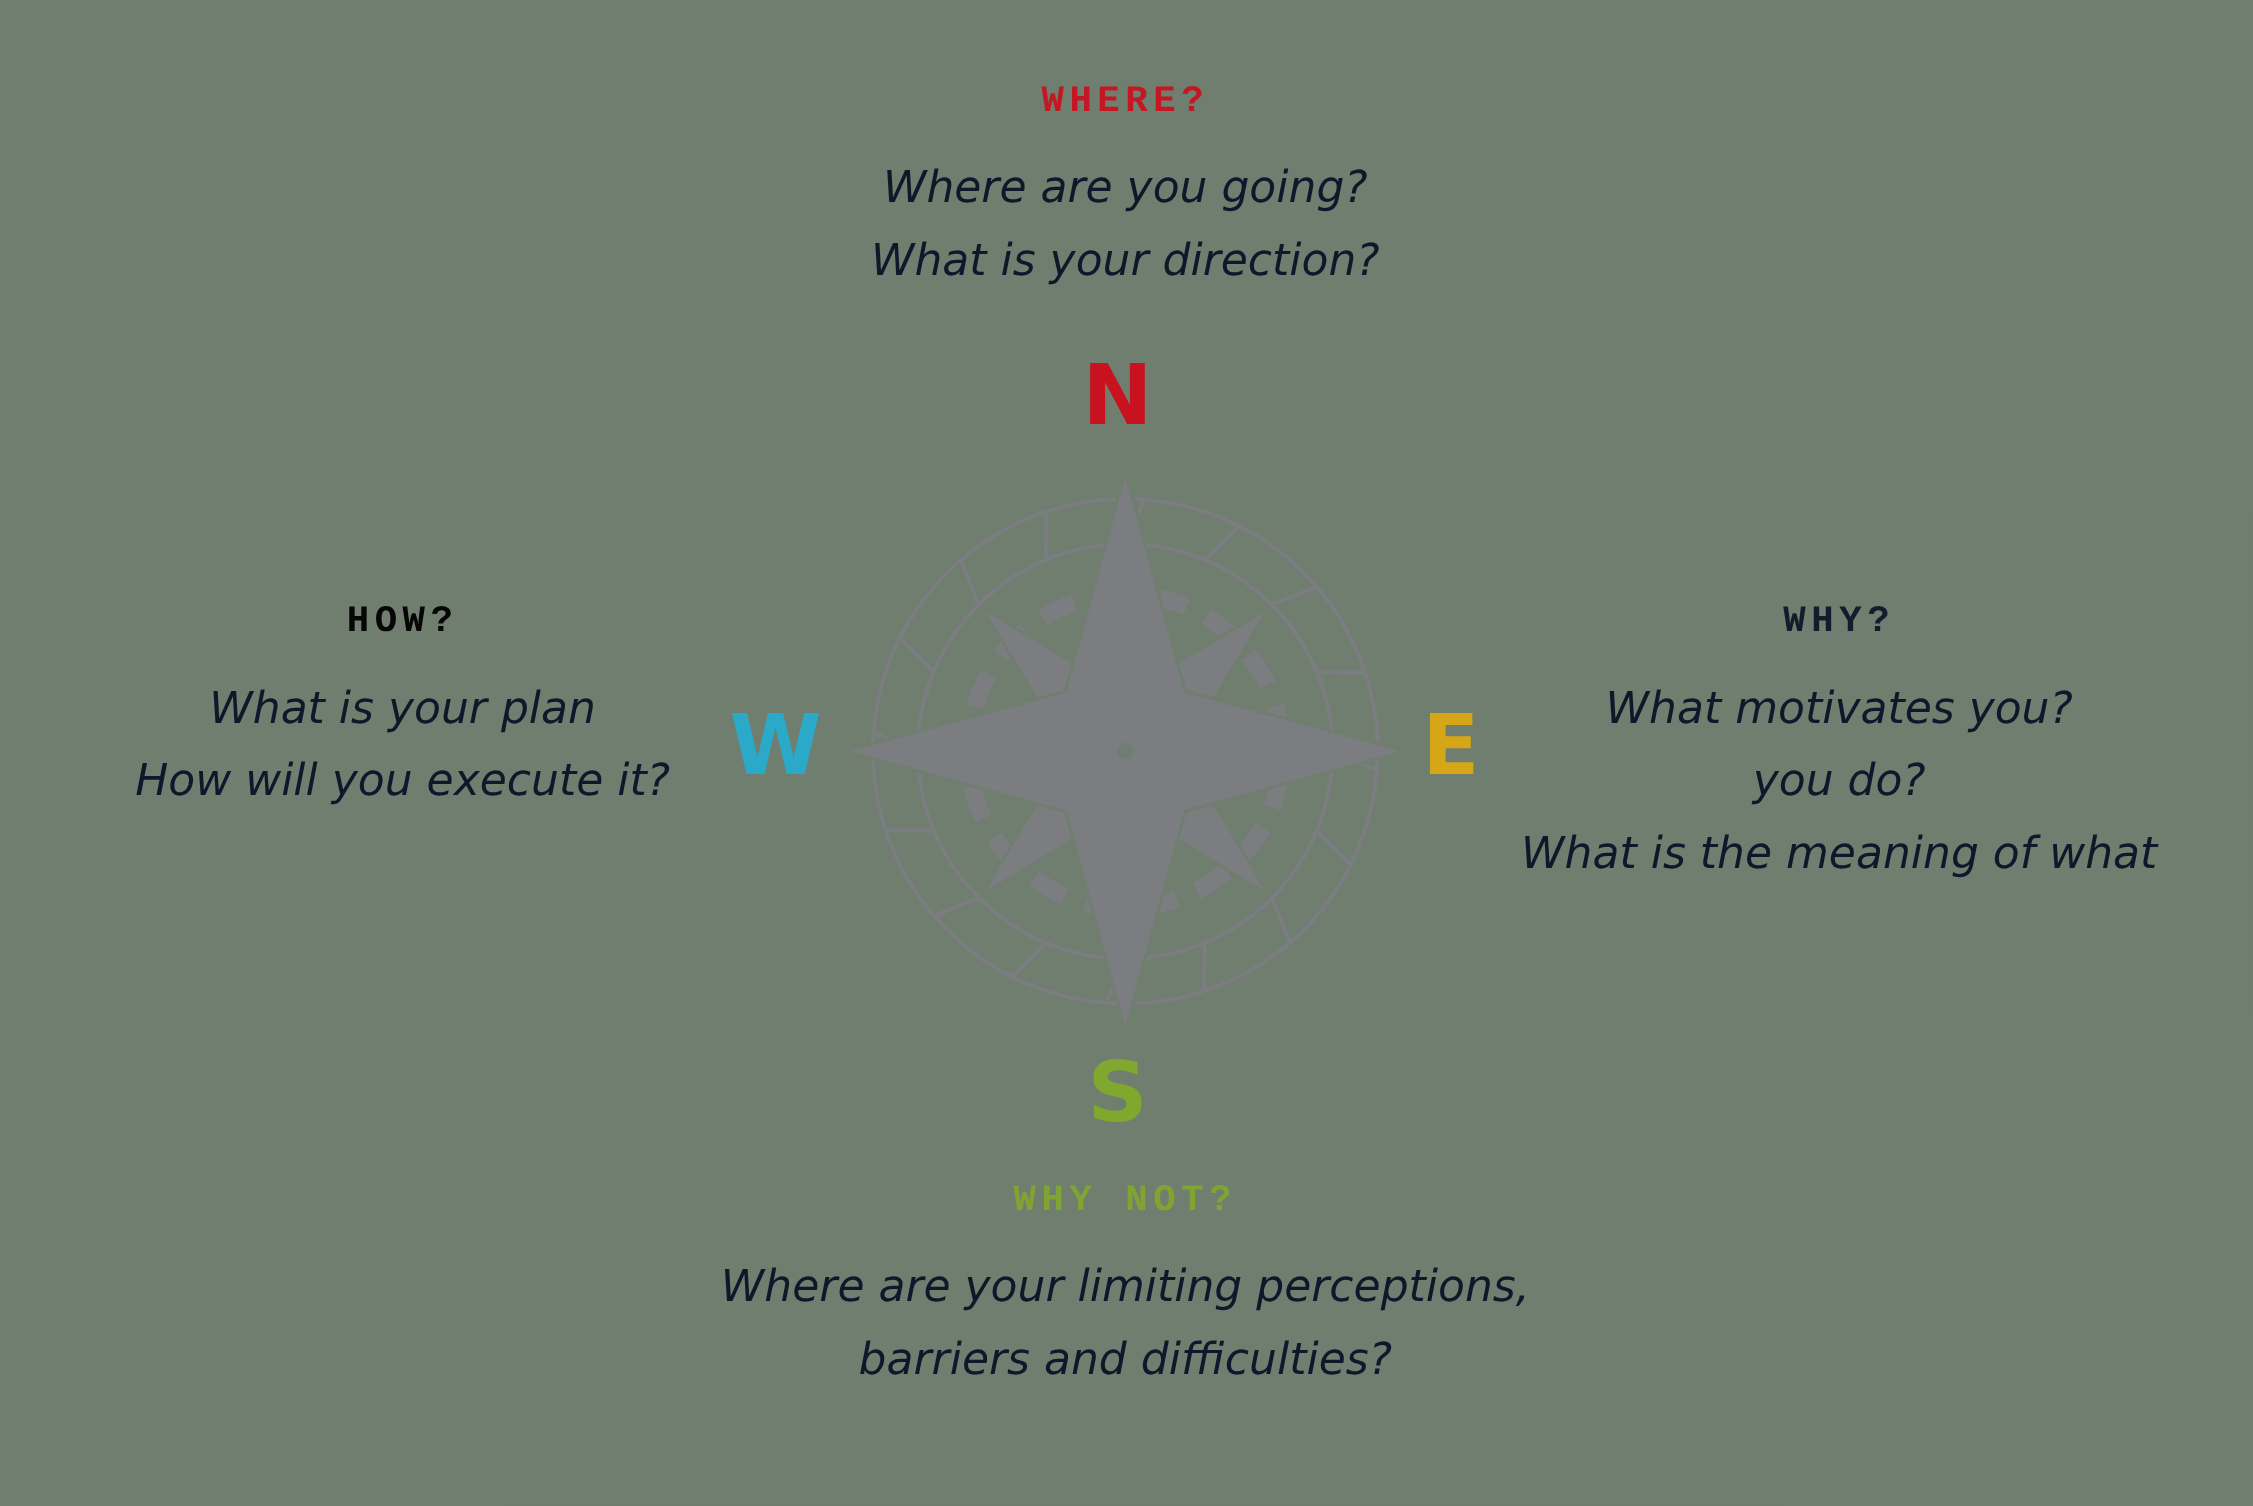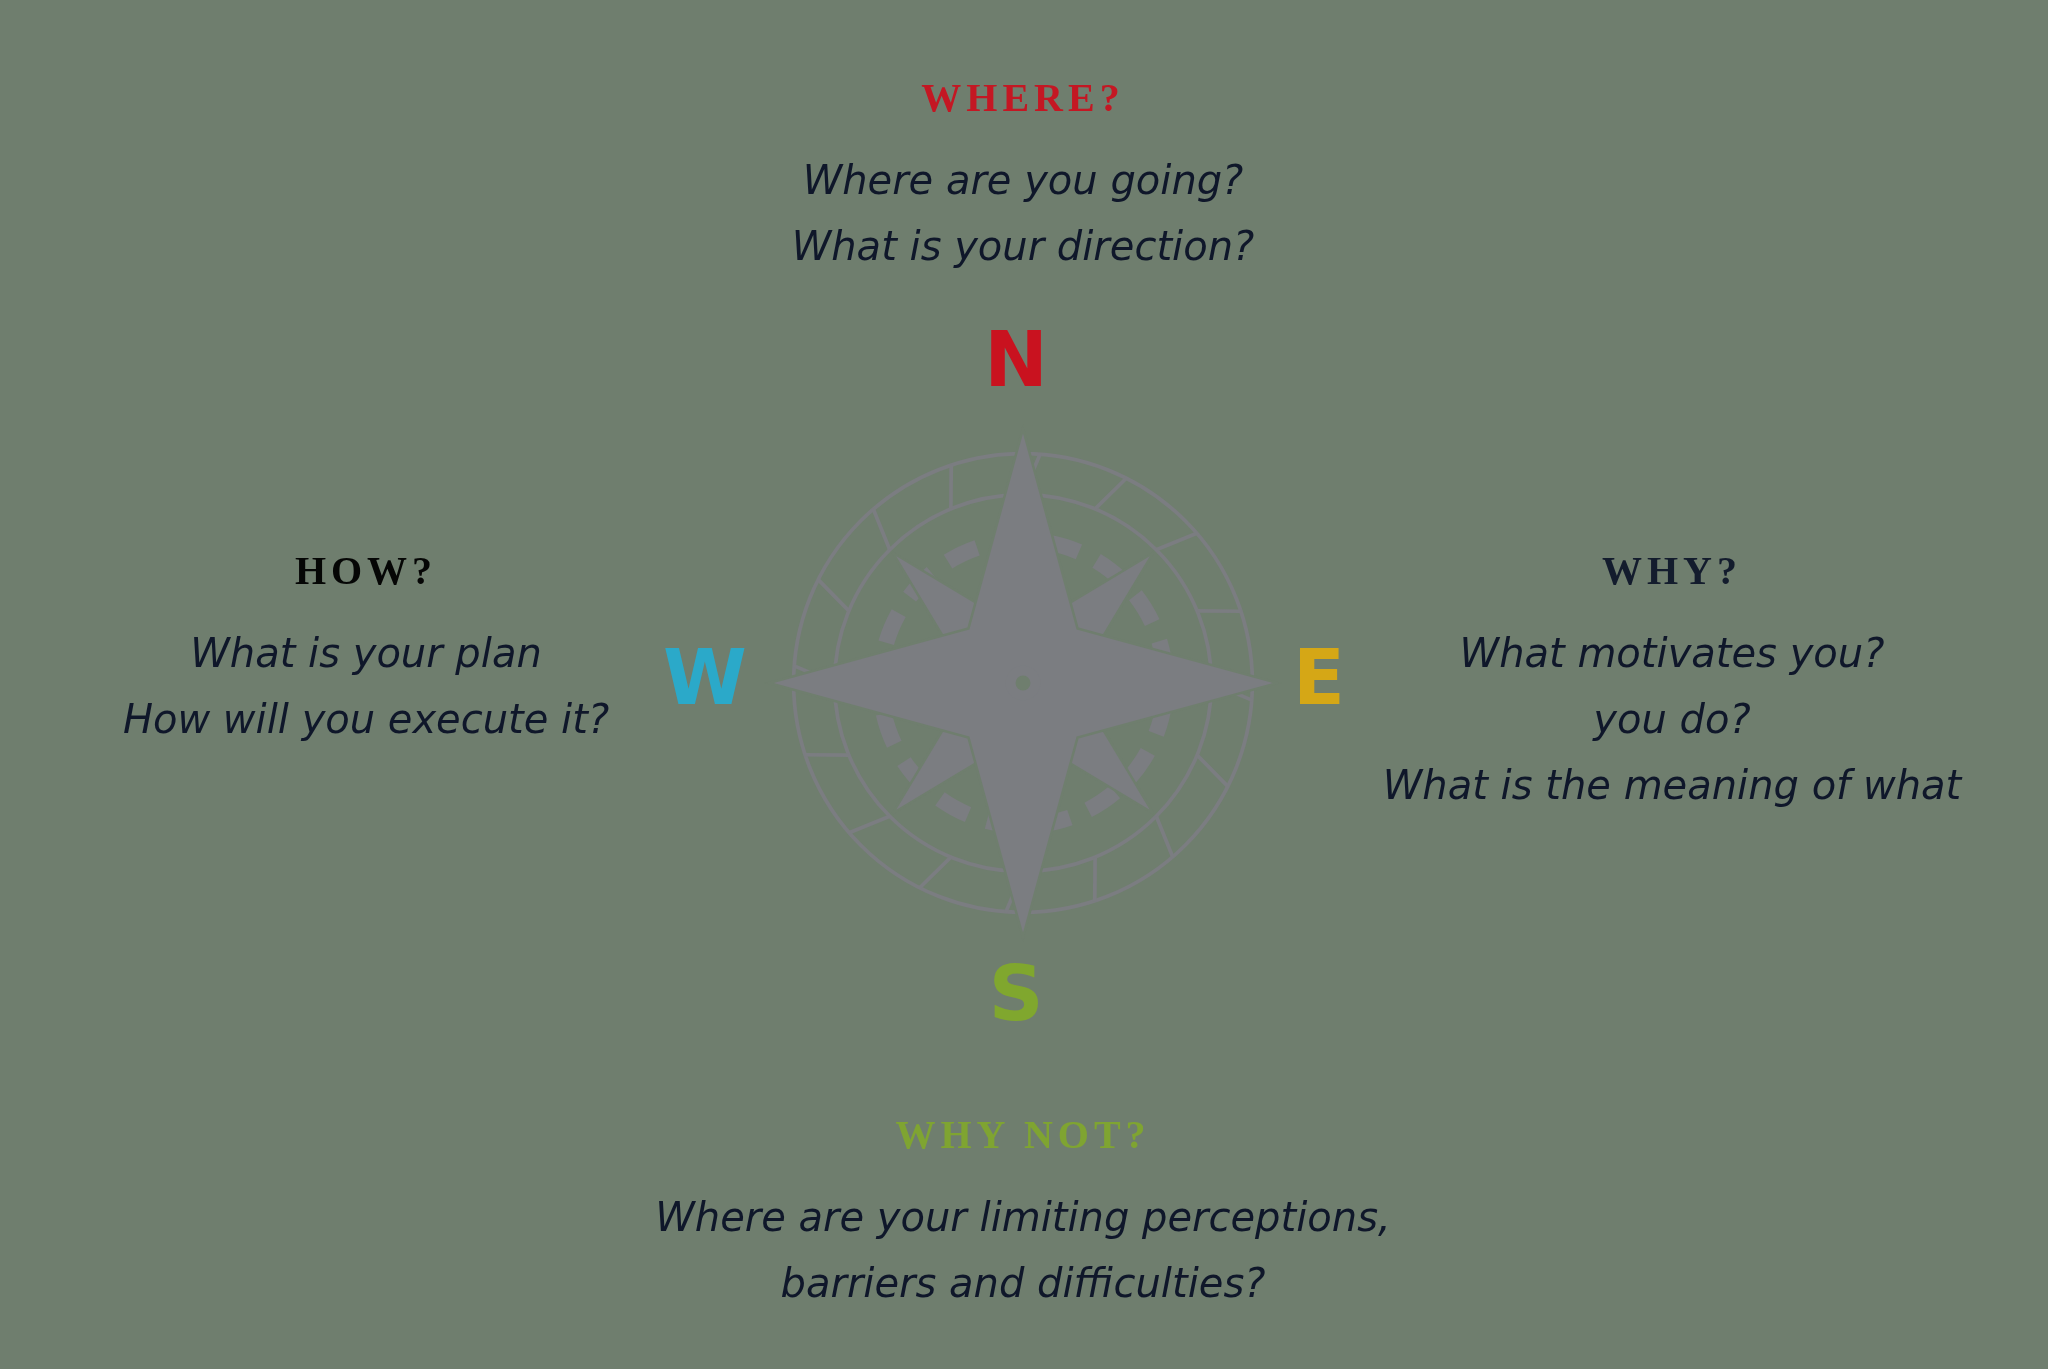--- a/index.html
+++ b/index.html
@@ -5,41 +5,41 @@
   html,body{margin:0;padding:0;background:#6f7e6e;}
   .canvas{
     position:relative;
     width:2048px;height:1369px;
     background:#6f7e6e;
     font-family:"DejaVu Sans",sans-serif;
     overflow:hidden;
   }
   .q{position:absolute;text-align:center;}
   .q-heading{
-    font-family:Liberation Serif, serif;
+    font-family:Liberation Mono, monospace;
     font-weight:700;
-    font-size:40px;
+    font-size:34px;
     letter-spacing:5px;
     margin-bottom:26px;
     opacity:.95;
   }
   .q-line{
     font-size:40px;
     line-height:66px;
     color:#0f172a;
     font-style:italic;
   }
   .q-north{left:573px;top:74px;width:900px;}
   .q-west{left:86px;top:547px;width:560px;}
   .q-east{left:1372px;top:547px;width:600px;}
   .q-south{left:573px;top:1073px;width:900px;}
   .q-north .q-heading{color:#c9121f;}
   .q-west  .q-heading{color:#000000;}
   .q-east  .q-heading{color:#0f172a;}
-  .q-south .q-heading{color:#80a72e;margin-top:38px;}
+  .q-south .q-heading{color:#80a72e;}
   .letter{
     position:absolute;
     transform:translate(-50%,-50%);
     font-weight:800;
     font-size:76px;
     font-family:"DejaVu Sans",sans-serif;
   }
   .letter-n{left:1016px;top:359px;color:#c9121f;}
   .letter-w{left:705px;top:677px;color:#2ba9c9;}
   .letter-e{left:1319px;top:677px;color:#d5a716;}

